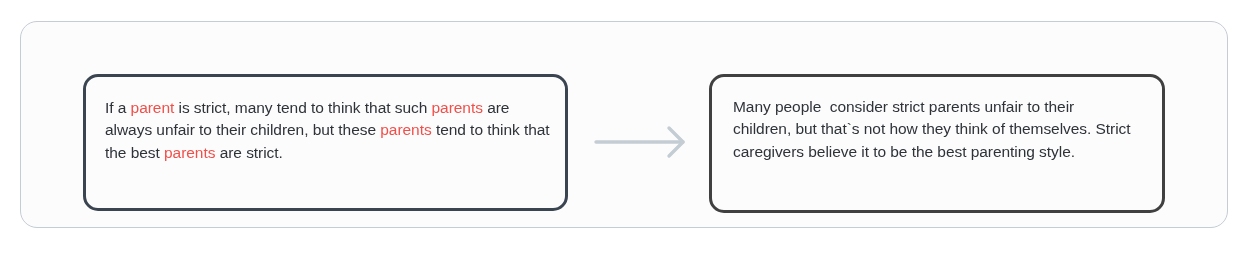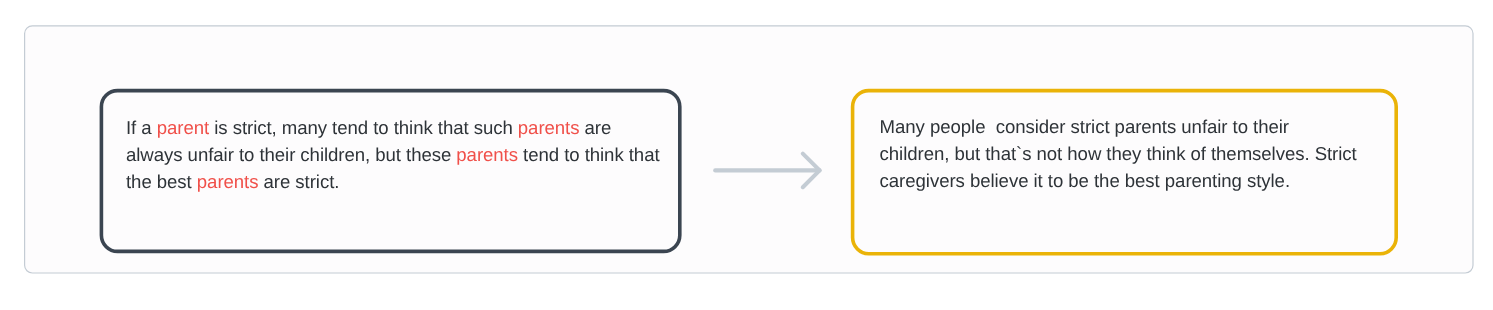--- a/index.html
+++ b/index.html
@@ -22,21 +22,21 @@
 
   
   .outer-panel {
     position: absolute;
     left: 20px;
     top: 21px;
     width: 1208px;
     height: 207px;
     box-sizing: border-box;
     border: 1.5px solid #c4ccd4;
-    border-radius: 7px;
+    border-radius: 17px;
     background: #fdfcfd;
   }
 
   
   .card {
     position: absolute;
     box-sizing: border-box;
     background: #fdfcfd;
     border-radius: 15px;
   }
@@ -47,21 +47,21 @@
     width: 485px;
     height: 137px;
     border: 3px solid #3b4551;
   }
 
   .card-paraphrase {
     left: 688px;
     top: 52px;
     width: 456px;
     height: 139px;
-    border: 3px solid #eab308;
+    border: 3px solid #404040;
   }
 
   .card-text {
     position: absolute;
     left: 19px;
     top: 20px;
     right: 14px;
     font-size: 15.5px;
     line-height: 22.3px;
     color: #2e3338;

